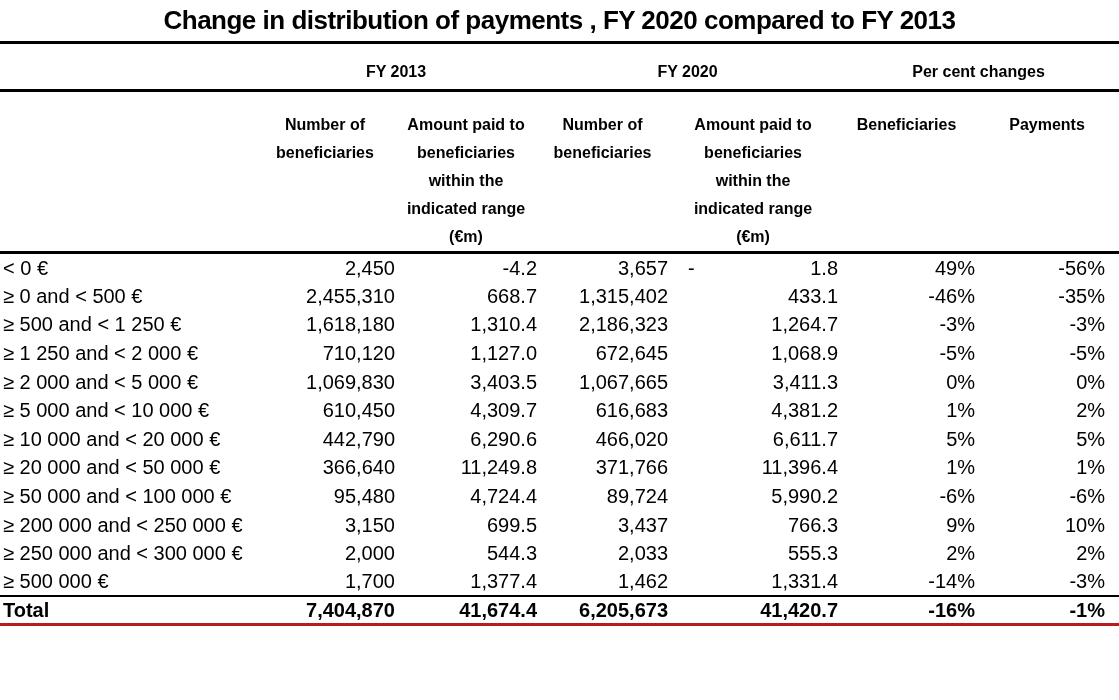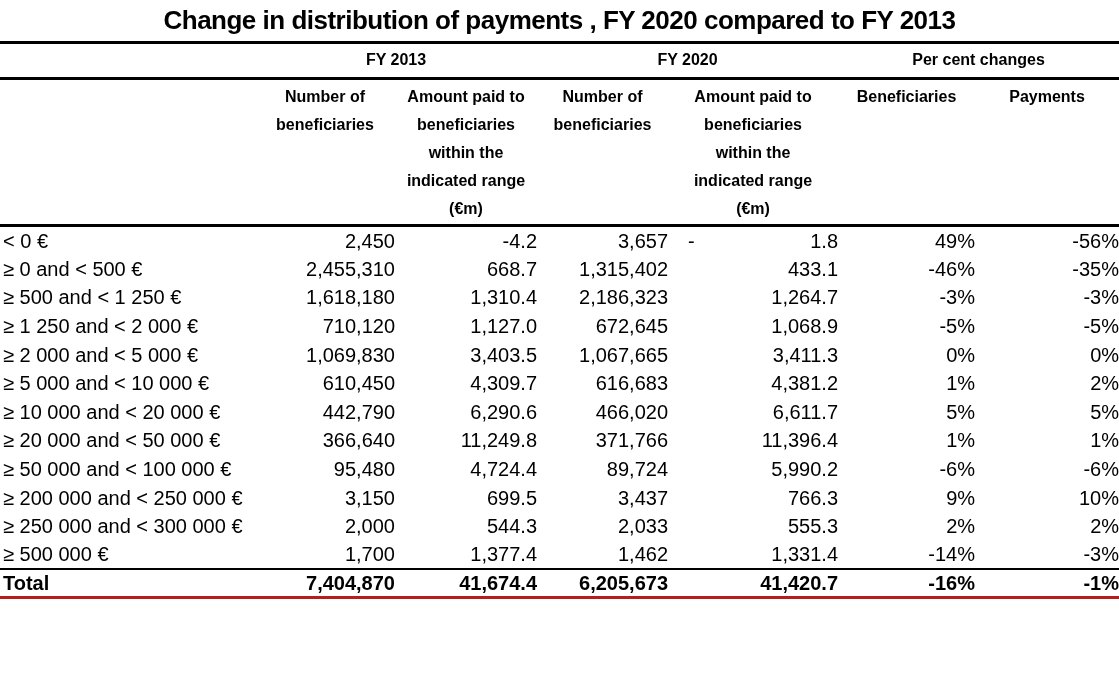--- a/index.html
+++ b/index.html
@@ -17,20 +17,21 @@
     font-size: 26px; font-weight: bold;
     text-align: center; line-height: 40px;
     border-bottom: 3px solid #000;
     letter-spacing: -0.5px;
   }
 
   table {
     width: 1119px;
     border-collapse: collapse;
     table-layout: fixed;
+    margin-top: 12px;
   }
   col.c0 { width: 255px; }
   col.c1 { width: 140px; }
   col.c2 { width: 142px; }
   col.c3 { width: 131px; }
   col.c4 { width: 170px; }
   col.c5 { width: 137px; }
   col.c6 { width: 144px; }
 
   tr.group-row th {
@@ -39,34 +40,34 @@
     text-align: center; vertical-align: middle;
     border-bottom: 3px solid #000;
   }
   tr.header-row th {
     height: 147px;
     font-size: 16px; font-weight: bold;
     text-align: center; vertical-align: top;
     line-height: 28px;
     white-space: pre-line;
     border-bottom: 3px solid #000;
-    padding-top: 3px;
+    padding-top: 19px;
   }
 
   tbody td {
     height: 28.6px;
     font-size: 20px;
     line-height: 28px;
     vertical-align: middle;
     white-space: nowrap;
     overflow: hidden;
   }
   td.range { text-align: left; padding-left: 3px; }
   td.num   { text-align: right; }
-  td.last  { }
+  td.last  { padding-right: 14px; }
 
   td.acct { text-align: right; }
   td.acct .neg { float: left; margin-left: 20px; }
 
   tfoot td {
     height: 27px;
     font-size: 20px; font-weight: bold;
     line-height: 26px;
     border-top: 2px solid #000;
     border-bottom: 3px solid #b91c1c;

